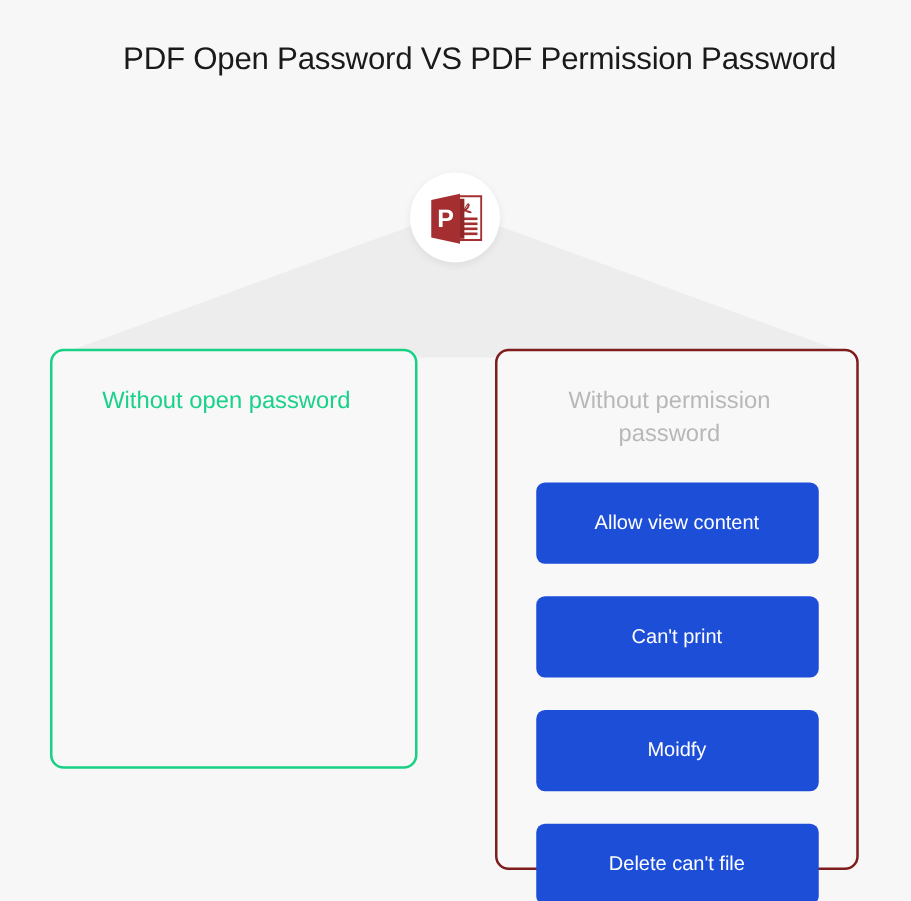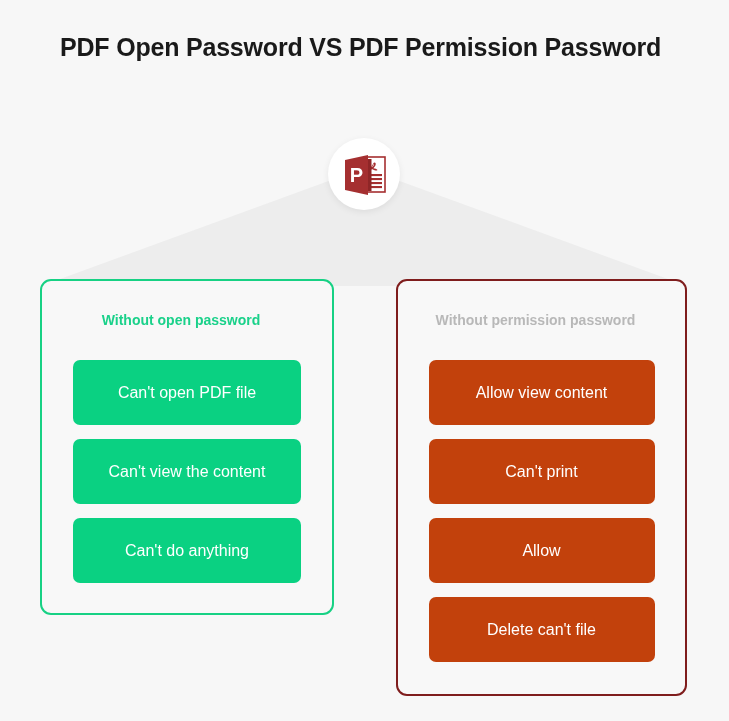--- a/index.html
+++ b/index.html
@@ -14,23 +14,23 @@
     overflow: hidden;
     position: relative;
   }
 
   
   .title {
     position: absolute;
     top: 28px;
     left: 60px;
     width: 609px;
-    text-align: left;
+    text-align: right;
     font-size: 25px;
-    font-weight: bold;
+    font-weight: normal;
     line-height: 38px;
     color: #1a1a1a;
     letter-spacing: -0.2px;
   }
 
   
   .funnel {
     position: absolute;
     left: 0;
     top: 168px;
@@ -80,22 +80,22 @@
     height: 417px;
     border: 2px solid #7f1d1d;
   }
 
   .card-head {
     position: absolute;
     left: 0;
     right: 12px;
     top: 26px;
     text-align: center;
-    font-size: 14px;
-    font-weight: bold;
+    font-size: 19px;
+    font-weight: normal;
     line-height: 27px;
     padding: 0 18px;
     box-sizing: border-box;
   }
   .card-left .card-head  { color: #1ad18a; }
   .card-right .card-head { color: #b8b8b8; }
 
   .btn-list {
     position: absolute;
     left: 0;
@@ -113,21 +113,21 @@
     align-items: center;
     justify-content: center;
     color: #ffffff;
     font-size: 16px;
     line-height: 20px;
     text-align: center;
     box-sizing: border-box;
     padding: 0 10px;
   }
   .btn-green { background: #0ad182; }
-  .btn-gray  { background: #c2410c; }
+  .btn-gray  { background: #1d4ed8; margin-top: 26px; }
   .card-right .btn { width: 226px; }
 </style>
 </head>
 <body>
 
 <div class="title">PDF Open Password VS PDF Permission Password</div>
 
 <svg class="funnel" viewBox="0 0 729 120" preserveAspectRatio="none">
   <polygon points="364,0 687,118 41,118" fill="#ededed"></polygon>
 </svg>
@@ -146,28 +146,23 @@
     <rect x="23" y="34" width="15" height="2.1" fill="#a52f30"></rect>
 
     <path d="M1 8 L24 3 L24 43 L1 38 Z" fill="#a52f30"></path>
     <rect x="24" y="7" width="3.5" height="32" fill="#8f2627"></rect>
     <text x="12.5" y="29.5" font-family="'Liberation Sans', sans-serif" font-size="20" font-weight="bold" fill="#ffffff" text-anchor="middle">P</text>
   </svg>
 </div>
 
 <div class="card card-left">
   <div class="card-head">Without open password</div>
-  <div class="btn-list">
-    <div class="btn btn-green">Can't open PDF file</div>
-    <div class="btn btn-green">Can't view the content</div>
-    <div class="btn btn-green">Can't do anything</div>
-  </div>
 </div>
 
 <div class="card card-right">
   <div class="card-head">Without permission password</div>
   <div class="btn-list">
     <div class="btn btn-gray">Allow view content</div>
     <div class="btn btn-gray">Can't print</div>
-    <div class="btn btn-gray">Allow</div>
+    <div class="btn btn-gray">Moidfy</div>
     <div class="btn btn-gray">Delete can't file</div>
   </div>
 </div>
 
 </body></html>

